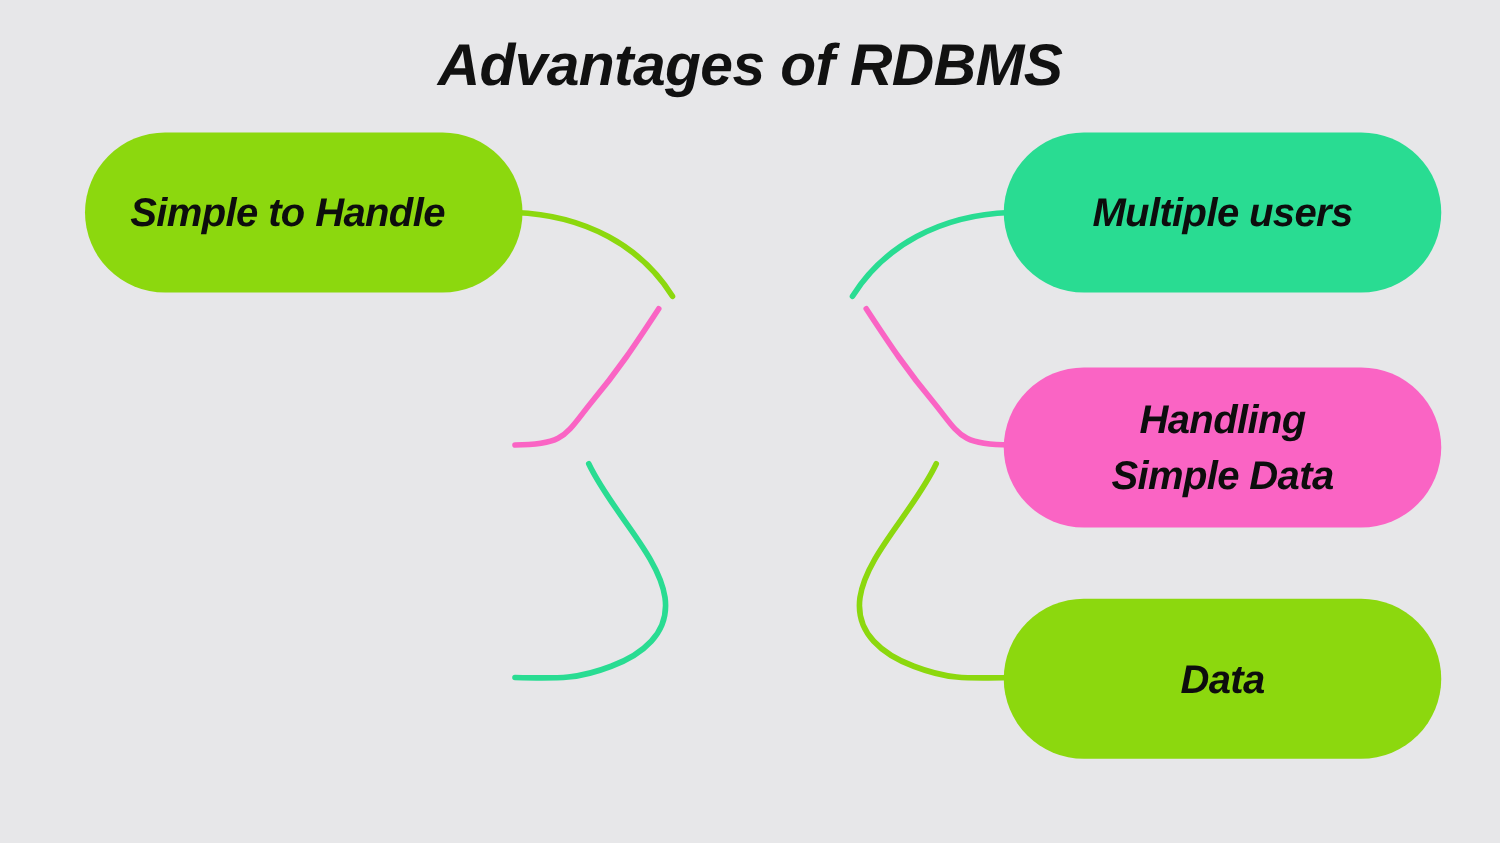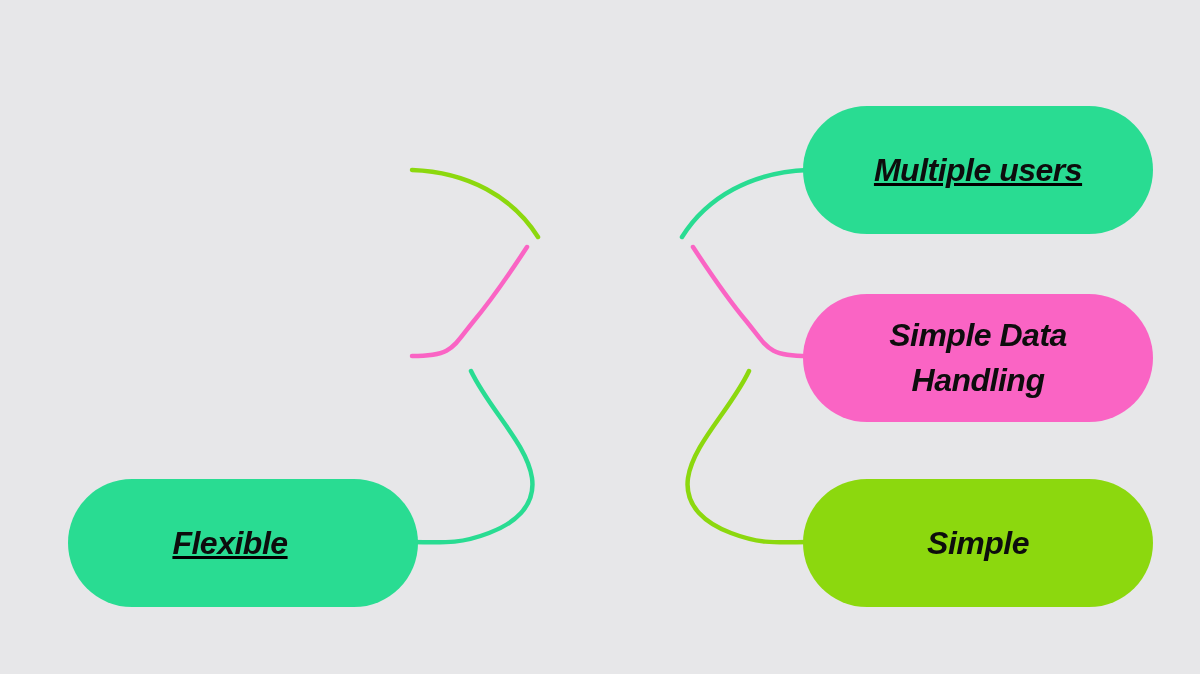--- a/index.html
+++ b/index.html
@@ -45,21 +45,21 @@
   .pill{
     position:absolute;
     width:350px;height:128px;
     border-radius:999px;
     display:flex;
     align-items:center;
     justify-content:center;
   }
   .bg-lime{background:var(--lime);}
   .bg-pink{background:var(--pink);}
-  .bg-teal{background:var(--teal);text-decoration:underline;}
+  .bg-teal{background:var(--teal);}
   .col-left{left:68px;}
   .col-right{left:803px;}
   .row1{top:106px;}
   .row2{top:294px;}
   .row3{top:479px;}
   .pill-label{
     text-align:center;
     font-size:32px;
     font-weight:bold;
     font-style:italic;
@@ -68,50 +68,51 @@
     color:var(--text);
   }
   .col-left .pill-label{transform:translateX(-13px);}
   .line{display:block;}
 </style>
 </head>
 <body>
 
 <div class="canvas">
 
+  <h1 class="title">Advantages of RDBMS</h1>
 
   <svg class="connectors" viewBox="0 0 1200 674">
     <path class="stroke-lime" d="M 412 170 C 468 172 513 197 538 237"></path>
     <path class="stroke-pink" d="M 527 247 C 508 276 494 297 473 322 C 452 348 452 356 412 356"></path>
     <path class="stroke-teal" d="M 471 371 C 489 409 527 444 532 478 C 536 507 513 524 489 533 C 463 543 449 543 412 542"></path>
     <path class="stroke-teal" d="M 808 170 C 752 172 707 197 682 237"></path>
     <path class="stroke-pink" d="M 693 247 C 712 276 726 297 747 322 C 768 348 768 356 808 356"></path>
     <path class="stroke-lime" d="M 749 371 C 731 409 693 444 688 478 C 684 507 707 524 731 533 C 757 543 771 543 808 542"></path>
   </svg>
 
+  <div class="pill col-left row1 bg-lime">
+    <div class="pill-label">
+      <span class="line">Simple to Handle</span>
+    </div>
+  </div>
 
 
-  <div class="pill col-left row3 bg-teal">
-    <div class="pill-label">
-      <span class="line">Flexible</span>
-    </div>
-  </div>
 
   <div class="pill col-right row1 bg-teal">
     <div class="pill-label">
       <span class="line">Multiple users</span>
     </div>
   </div>
 
   <div class="pill col-right row2 bg-pink">
     <div class="pill-label">
+      <span class="line">Handling</span>
       <span class="line">Simple Data</span>
-      <span class="line">Handling</span>
     </div>
   </div>
 
   <div class="pill col-right row3 bg-lime">
     <div class="pill-label">
-      <span class="line">Simple</span>
+      <span class="line">Data</span>
     </div>
   </div>
 
 </div>
 
 </body></html>

